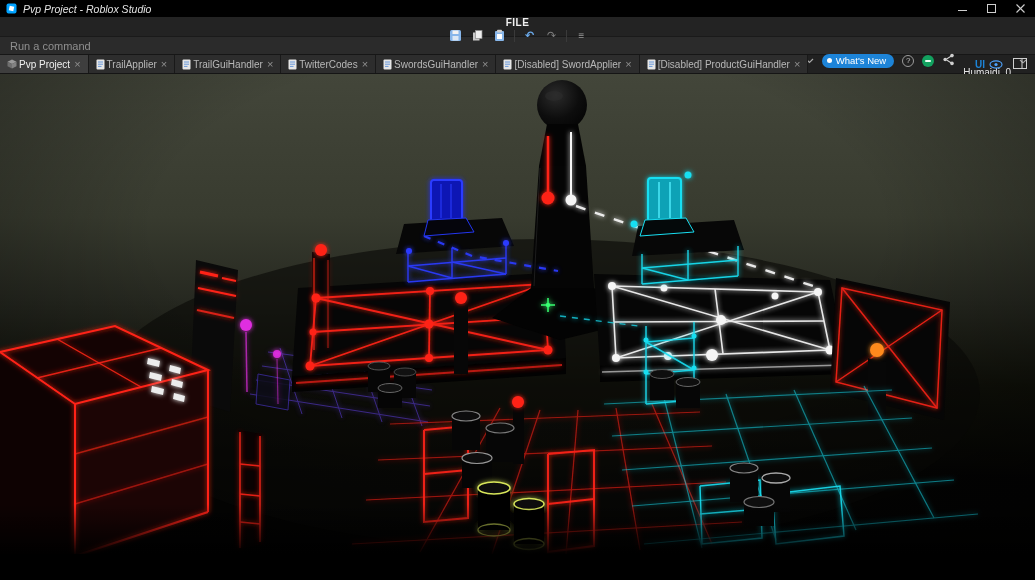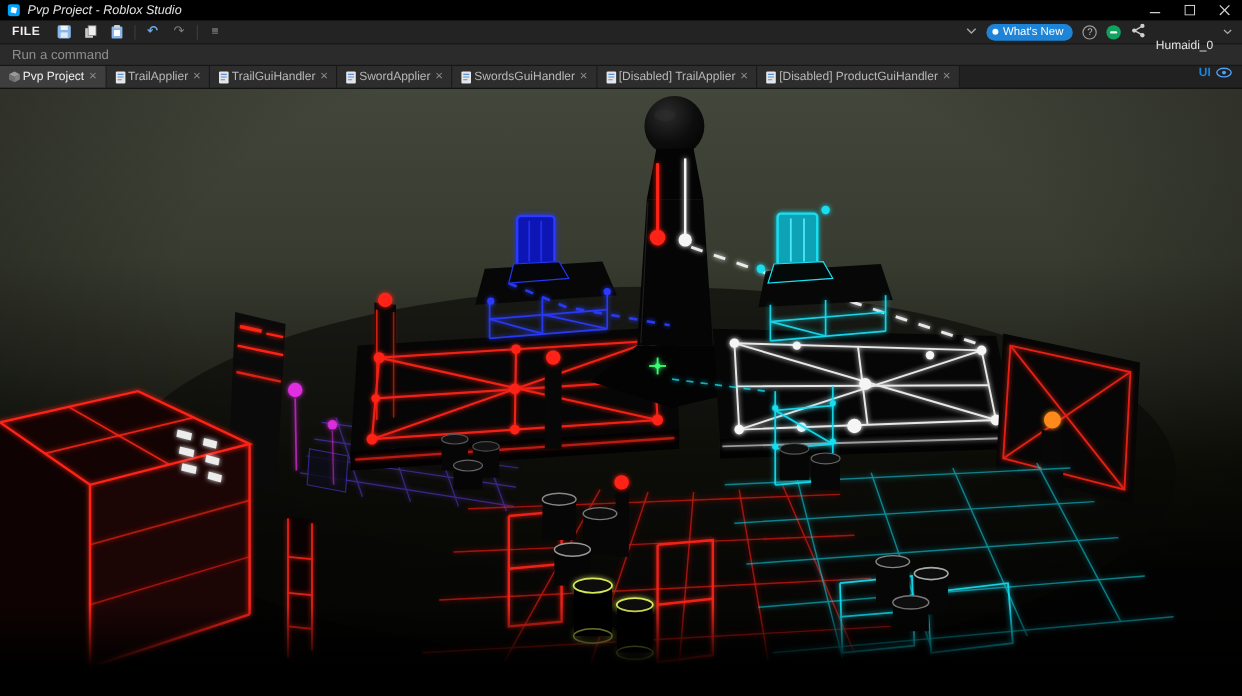--- a/index.html
+++ b/index.html
@@ -10,21 +10,21 @@
     background:#000;color:#ddd;
   }
   
   .titlebar{height:17px;background:#000;display:flex;align-items:center;padding-left:6px;gap:6px;font-style:italic;}
   .app-icon{width:11px;height:11px;display:inline-flex;}
   .titlebar .title{font-size:10.5px;color:#e2e2e2;white-space:nowrap;}
   .win-controls{margin-left:auto;display:flex;height:100%;}
   .win-btn{width:29px;height:100%;display:flex;align-items:center;justify-content:center;}
   .win-btn svg{display:block;}
   
-  .ribbon{height:20px;background:#232323;display:flex;align-items:center;font-size:10px;border-bottom:1px solid #1a1a1a;}
+  .ribbon{height:20px;background:#232323;display:flex;align-items:center;font-size:10px;border-bottom:1px solid #1a1a1a;flex-direction:column;}
   .file-btn{color:#f0f0f0;padding:0 10px;font-weight:bold;letter-spacing:.5px;}
   .qa-icons{display:flex;align-items:center;gap:7px;margin-left:2px;}
   .qa-icons .sep{width:1px;height:12px;background:#3a3a3a;}
   .qa-icon{display:inline-flex;align-items:center;justify-content:center;width:15px;height:15px;}
   .glyph-icon{font-size:11px;line-height:1;}
   .undo{color:#6aa8e8;font-weight:bold;}
   .redo{color:#7d7d7d;}
   .menulines{color:#9a9a9a;font-size:10px;}
   .menus{display:flex;gap:21px;margin-left:16px;color:#d4d4d4;letter-spacing:.4px;}
   .menus span{cursor:default;}
@@ -38,21 +38,21 @@
   
   .command-bar{height:18px;background:#2b2b2b;border-bottom:1px solid #161616;display:flex;align-items:center;padding-left:8px;}
   .command-bar input{background:transparent;border:none;outline:none;color:#bdbdbd;font-size:11px;width:420px;font-family:inherit;}
   .command-bar input::placeholder{color:#8f8f8f;}
   
   .tabbar{height:19px;background:#212121;display:flex;align-items:stretch;border-bottom:1px solid #151515;}
   .tab{display:flex;align-items:center;gap:2px;padding:0 7px;background:#2d2d2d;border-right:1px solid #191919;font-size:10px;color:#b8b8b8;white-space:nowrap;}
   .tab.active{background:#3e3e3e;color:#f0f0f0;}
   .tab-close{color:#8f8f8f;font-size:11px;margin-left:2px;line-height:1;}
   .tab-icon{display:inline-flex;}
-  .tabbar-right{margin-left:auto;display:flex;align-items:center;gap:10px;padding-right:8px;flex-direction:column;}
+  .tabbar-right{margin-left:auto;display:flex;align-items:center;gap:10px;padding-right:8px;}
   .ui-toggle{display:flex;align-items:center;gap:4px;color:var(--accent-blue,#4da3ff);font-size:10px;font-weight:bold;}
   
   .viewport{height:506px;position:relative;background:#000;}
   .viewport svg{display:block;}
 </style>
 </head>
 <body>
 
 <div class="stage">
 
@@ -187,21 +187,21 @@
     </div>
     <div class="tab">
       <span class="tab-icon">
         <svg width="9" height="11">
             <rect x="0.5" y="0.5" width="8" height="10" rx="1" fill="#e6e6e6"></rect>
             <line x1="2" y1="3" x2="7" y2="3" stroke="#5a8fd8" stroke-width="0.9"></line>
             <line x1="2" y1="5.2" x2="7" y2="5.2" stroke="#5a8fd8" stroke-width="0.9"></line>
             <line x1="2" y1="7.4" x2="5.5" y2="7.4" stroke="#5a8fd8" stroke-width="0.9"></line>
           </svg>
       </span>
-      <span>SwordApplier</span>
+      <span>TwitterCodes</span>
       <span class="tab-close">×</span>
     </div>
     <div class="tab">
       <span class="tab-icon">
         <svg width="9" height="11">
             <rect x="0.5" y="0.5" width="8" height="10" rx="1" fill="#e6e6e6"></rect>
             <line x1="2" y1="3" x2="7" y2="3" stroke="#5a8fd8" stroke-width="0.9"></line>
             <line x1="2" y1="5.2" x2="7" y2="5.2" stroke="#5a8fd8" stroke-width="0.9"></line>
             <line x1="2" y1="7.4" x2="5.5" y2="7.4" stroke="#5a8fd8" stroke-width="0.9"></line>
           </svg>
@@ -211,21 +211,21 @@
     </div>
     <div class="tab">
       <span class="tab-icon">
         <svg width="9" height="11">
             <rect x="0.5" y="0.5" width="8" height="10" rx="1" fill="#e6e6e6"></rect>
             <line x1="2" y1="3" x2="7" y2="3" stroke="#5a8fd8" stroke-width="0.9"></line>
             <line x1="2" y1="5.2" x2="7" y2="5.2" stroke="#5a8fd8" stroke-width="0.9"></line>
             <line x1="2" y1="7.4" x2="5.5" y2="7.4" stroke="#5a8fd8" stroke-width="0.9"></line>
           </svg>
       </span>
-      <span>[Disabled] TrailApplier</span>
+      <span>[Disabled] SwordApplier</span>
       <span class="tab-close">×</span>
     </div>
     <div class="tab">
       <span class="tab-icon">
         <svg width="9" height="11">
             <rect x="0.5" y="0.5" width="8" height="10" rx="1" fill="#e6e6e6"></rect>
             <line x1="2" y1="3" x2="7" y2="3" stroke="#5a8fd8" stroke-width="0.9"></line>
             <line x1="2" y1="5.2" x2="7" y2="5.2" stroke="#5a8fd8" stroke-width="0.9"></line>
             <line x1="2" y1="7.4" x2="5.5" y2="7.4" stroke="#5a8fd8" stroke-width="0.9"></line>
           </svg>

